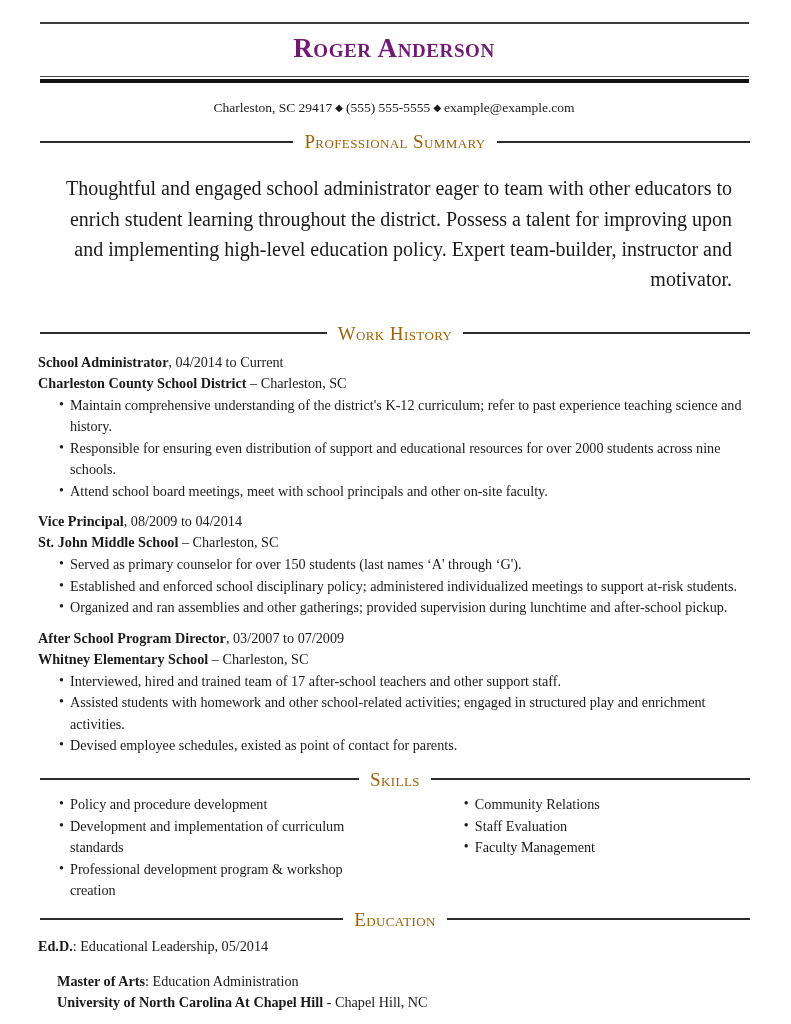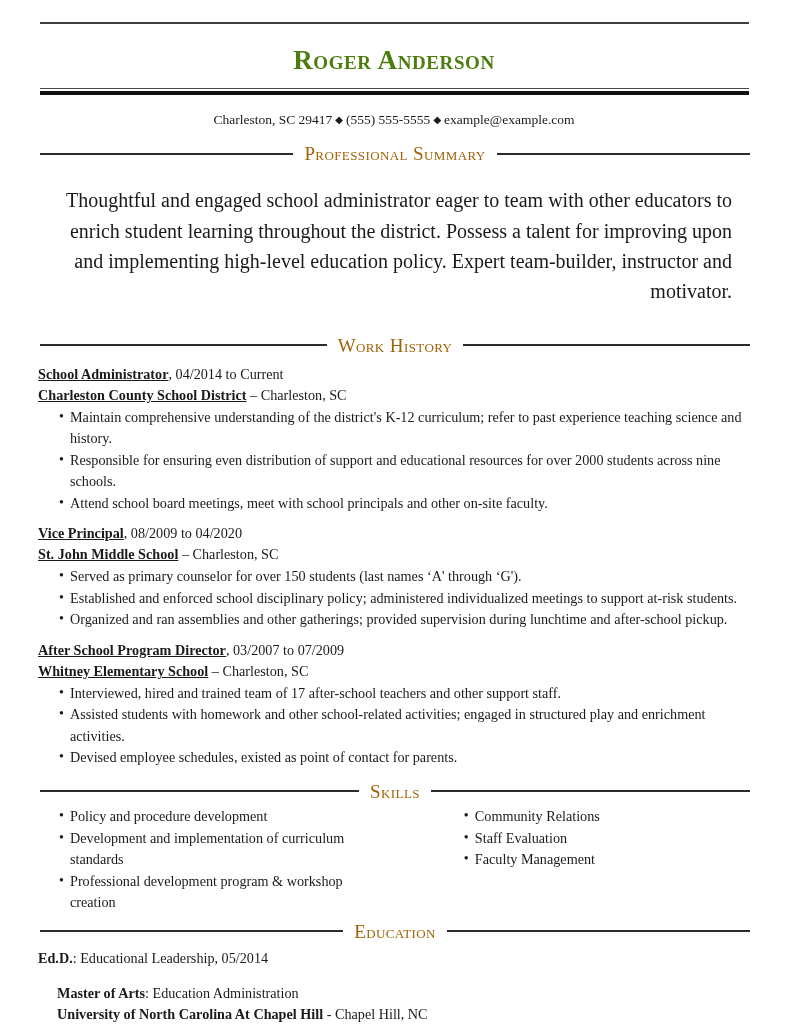--- a/index.html
+++ b/index.html
@@ -28,22 +28,22 @@
     background: #3d3d3d;
     margin: 0 1px 0 2px;
   }
   .name {
     text-align: center;
     font-size: 27px;
     font-weight: bold;
     font-variant: small-caps;
     letter-spacing: 0.6px;
     line-height: 1.0;
-    padding: 23px 0 14px 0;
-    color: #4d7c0f;
+    padding: 11px 0 14px 0;
+    color: #701a75;
   }
   .rule-double {
     margin: 0 1px 0 2px;
   }
   .rule-double .thin {
     height: 1px;
     background: #4a4a4a;
   }
   .rule-double .gap {
     height: 2px;
@@ -98,21 +98,20 @@
 
   .job {
     padding-top: 9px;
   }
   .job-line {
     font-size: 14.2px;
     line-height: 1.47;
   }
   .job-line b {
     font-weight: bold;
-    text-decoration: underline;
   }
 
   ul.bullets {
     list-style: none;
     margin: 1px 0 0 0;
     padding: 0;
   }
   ul.bullets > li {
     font-size: 14.2px;
     line-height: 1.52;
@@ -216,21 +215,21 @@
     <div class="job-line"><b>School Administrator</b><span>, 04/2014 to Current</span></div>
     <div class="job-line"><b>Charleston County School District</b><span> – Charleston, SC</span></div>
     <ul class="bullets">
       <li>Maintain comprehensive understanding of the district's K-12 curriculum; refer to past experience teaching science and history.</li>
       <li>Responsible for ensuring even distribution of support and educational resources for over 2000 students across nine schools.</li>
       <li>Attend school board meetings, meet with school principals and other on-site faculty.</li>
     </ul>
   </div>
 
   <div class="job">
-    <div class="job-line"><b>Vice Principal</b><span>, 08/2009 to 04/2020</span></div>
+    <div class="job-line"><b>Vice Principal</b><span>, 08/2009 to 04/2014</span></div>
     <div class="job-line"><b>St. John Middle School</b><span> – Charleston, SC</span></div>
     <ul class="bullets">
       <li>Served as primary counselor for over 150 students (last names ‘A' through ‘G').</li>
       <li>Established and enforced school disciplinary policy; administered individualized meetings to support at-risk students.</li>
       <li>Organized and ran assemblies and other gatherings; provided supervision during lunchtime and after-school pickup.</li>
     </ul>
   </div>
 
   <div class="job">
     <div class="job-line"><b>After School Program Director</b><span>, 03/2007 to 07/2009</span></div>

